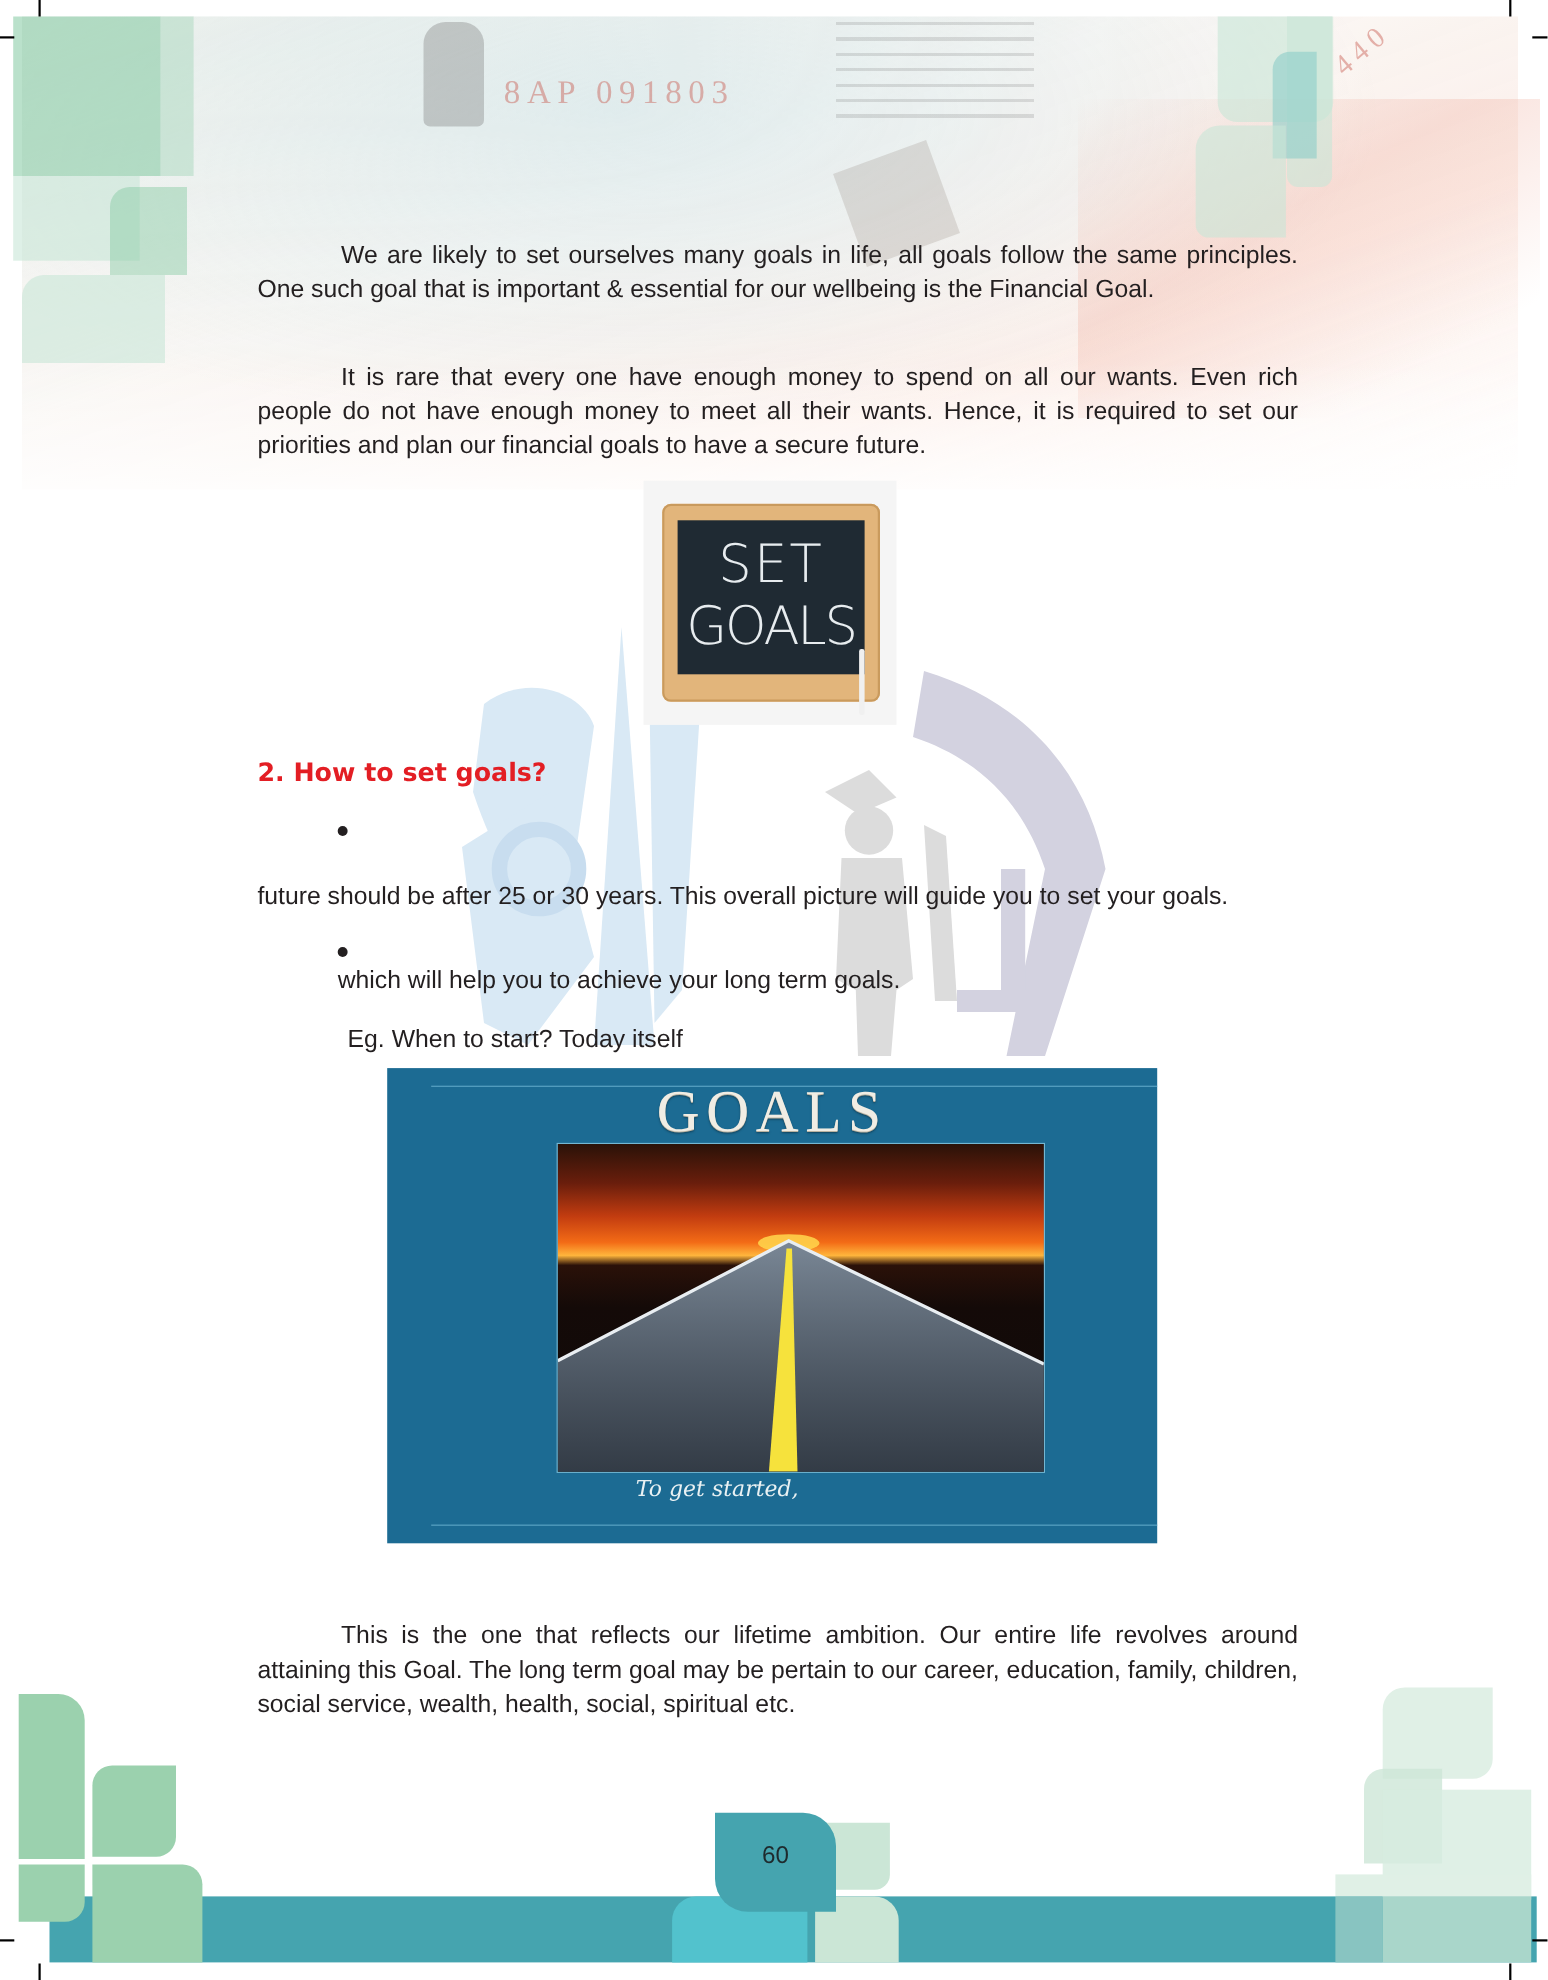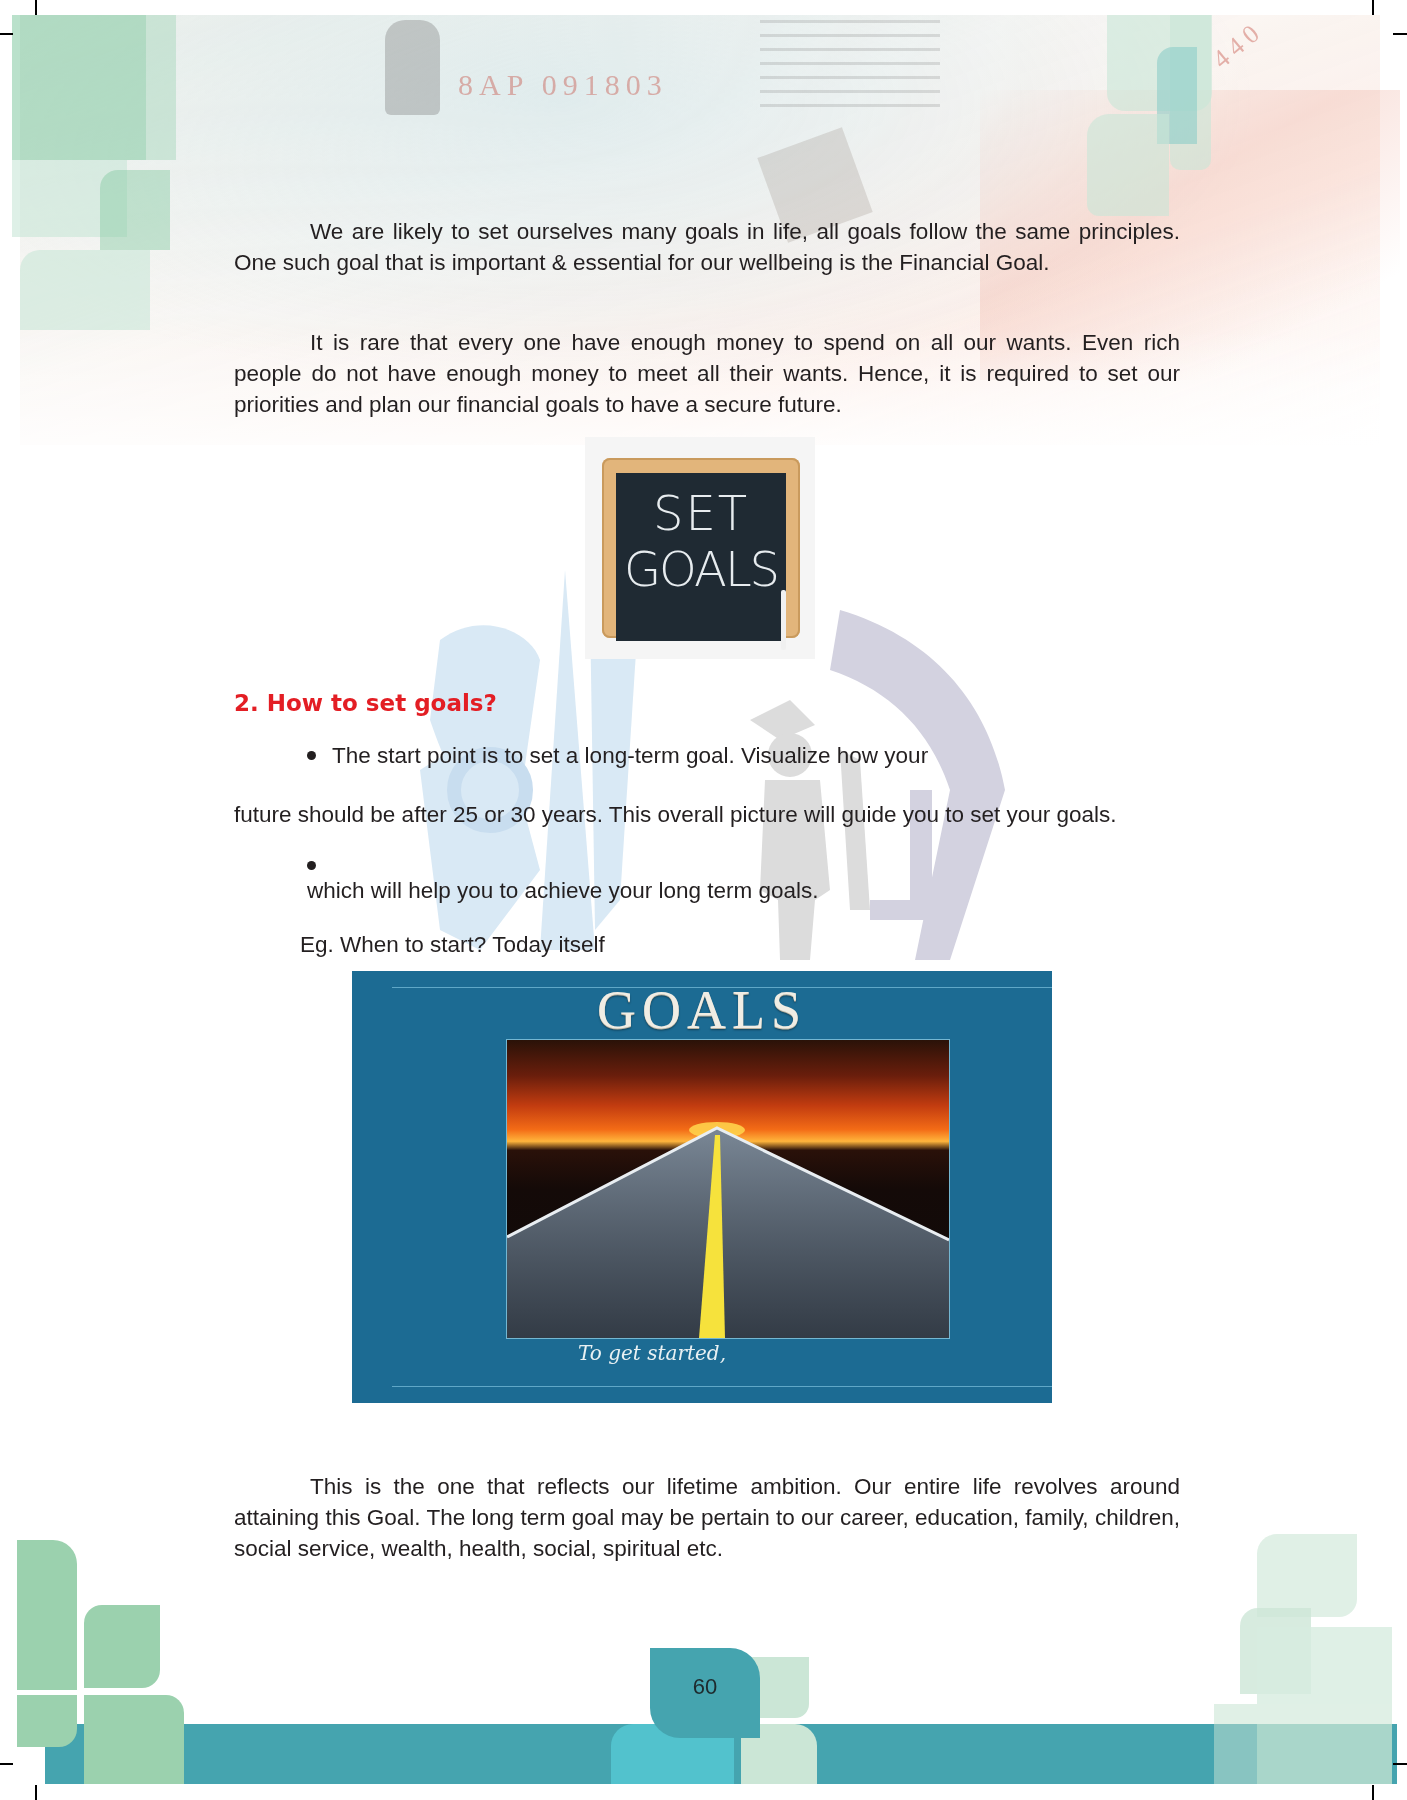--- a/index.html
+++ b/index.html
@@ -35,21 +35,21 @@
     vertical-align:middle; margin-right:16px; position:relative; top:-2px; }
 
   
   #wm-blue { left:420px; top:570px; width:320px; height:380px; }
   #wm-grey { left:720px; top:600px; width:320px; height:360px; }
 
   
   #chalk-wrap { left:585px; top:437px; width:230px; height:222px; background:#f5f5f5; }
   #chalk-frame { left:602px; top:458px; width:198px; height:180px; background:#e2b57b;
     border-radius:8px; box-shadow: inset 0 0 0 2px #c99a5d; }
-  #chalk-board { left:616px; top:473px; width:170px; height:168px; background:#1f2a33; }
+  #chalk-board { left:616px; top:473px; width:170px; height:140px; background:#1f2a33; }
   .chalk-text { color:#e7ecef; font-family:"DejaVu Sans", sans-serif; font-weight:200;
     text-align:center; width:170px; left:0; }
   #chalk-stick { left:781px; top:590px; width:5px; height:60px; background:#f0f0f0; border-radius:2px; }
 
   
   #poster { left:352px; top:971px; width:700px; height:432px; background:#1c6b93; }
   .poster-line { position:absolute; left:40px; right:0; height:1px; background:#5fa7c7; }
   #poster-title { left:0; top:8px; width:700px; text-align:center; font-family:"Liberation Serif", serif;
     font-size:54px; letter-spacing:6px; color:#f0ede4;
     text-shadow:0 1px 0 #b9b2a0, 0 2px 2px rgba(0,0,0,0.4); }
@@ -120,30 +120,30 @@
 <div id="chalk-frame" class="abs"></div>
 <div id="chalk-board" class="abs">
   <div class="abs chalk-text" style="top:12px;font-size:48px;letter-spacing:2px;">SET</div>
   <div class="abs chalk-text" style="top:68px;font-size:48px;letter-spacing:-2px;">GOALS</div>
 </div>
 <div id="chalk-stick" class="abs"></div>
 
 <div id="heading" class="abs">2. How to set goals?</div>
 
 <div class="abs bullet-line" style="left:307px;top:740px;">
-  <span class="dot"></span><span>The start point is to set a long-term goal. Visualize how your</span>
+  <span class="dot"></span>
 </div>
 <div class="abs bullet-line" style="left:234px;top:771px;width:900px;margin-top:28px;">future should be after 25 or 30 years. This overall picture will guide you to set your goals.</div>
 
 <div class="abs bullet-line" style="left:307px;top:850px;">
   <span class="dot"></span>
 </div>
 <div class="abs bullet-line" style="left:307px;top:875px;width:880px;">which will help you to achieve your long term goals.</div>
 
-<div class="abs bullet-line" style="left:300px;top:929px;text-align:center;">Eg. When to start? Today itself</div>
+<div class="abs bullet-line" style="left:316px;top:929px;text-align:center;">Eg. When to start? Today itself</div>
 
 <div id="poster" class="abs">
   <div class="poster-line" style="top:16px;"></div>
   <div id="poster-title" class="abs">GOALS</div>
   <div id="poster-photo" class="abs">
     <svg id="road" class="abs" viewBox="0 0 442 298" preserveAspectRatio="none">
       <ellipse cx="210" cy="90" rx="28" ry="8" fill="#ffd24a" opacity="0.9"></ellipse>
       <polygon points="210,88 442,200 442,298 0,298 0,197" fill="#4a5563"></polygon>
       <polygon points="210,88 442,200 442,298 0,298 0,197" fill="url(#asph)"></polygon>
       <polyline points="0,197 210,88 442,200" fill="none" stroke="#e9eef2" stroke-width="3"></polyline>

